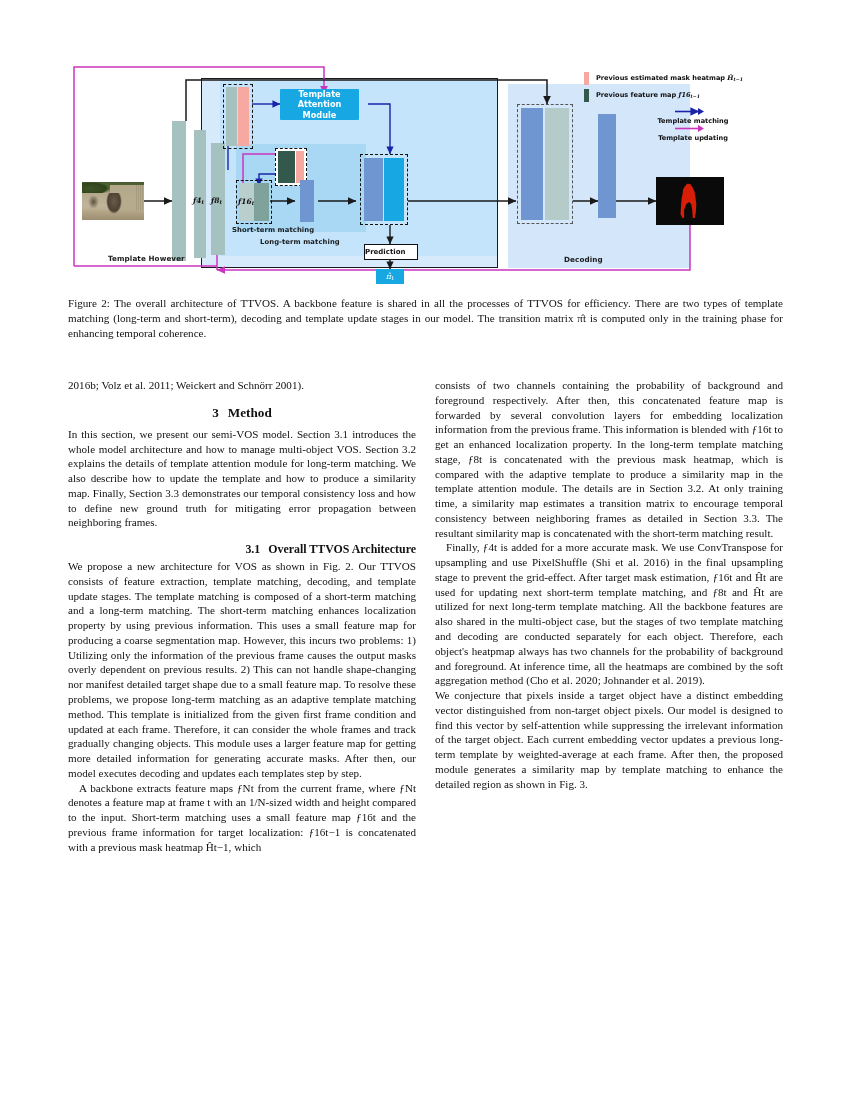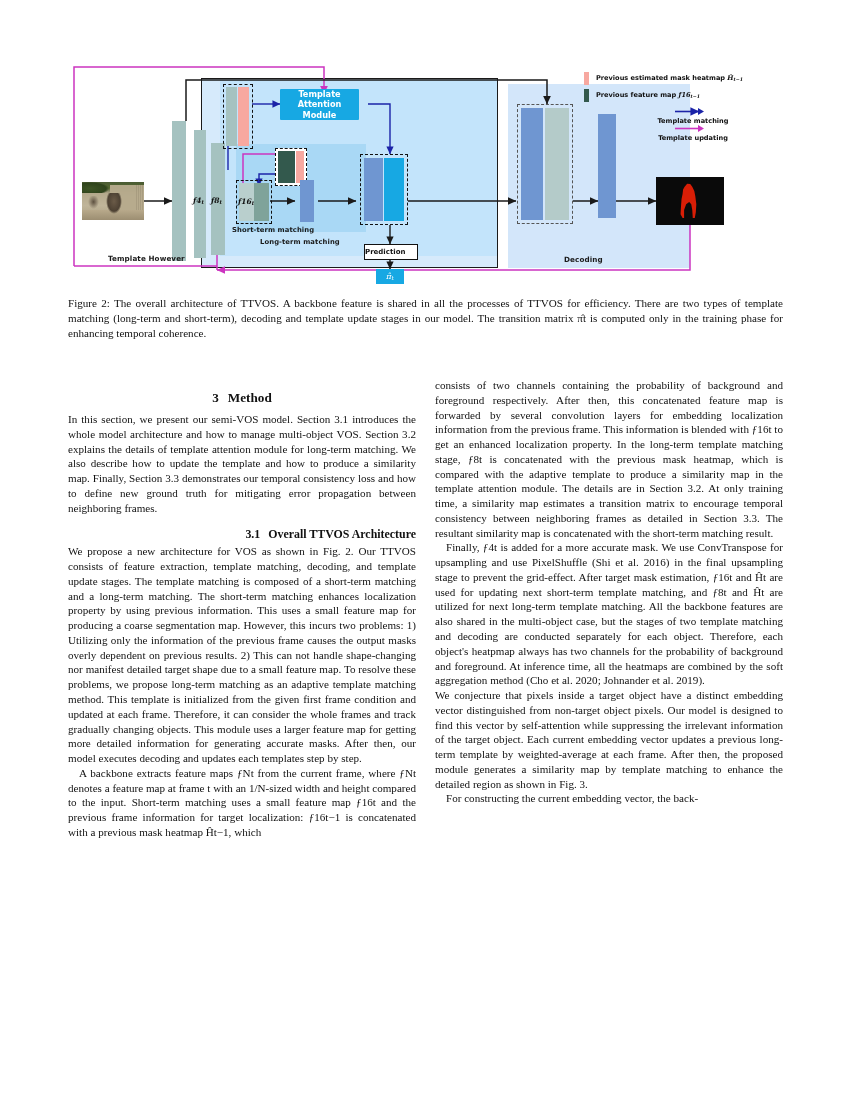--- a/index.html
+++ b/index.html
@@ -305,20 +305,21 @@
 
     </div>
   </div>
 
   <div class="caption">
     <span>Figure 2: The overall architecture of TTVOS. A backbone feature is shared in all the processes of TTVOS for efficiency. There are two types of template matching (long-term and short-term), decoding and template update stages in our model. The transition matrix π̂t is computed only in the training phase for enhancing temporal coherence.</span>
   </div>
 
   <div class="col col-left">
 
+    <p class="p">2016b; Volz et al. 2011; Weickert and Schnörr 2001).</p>
 
     <div class="sec-h1">
       <span class="num">3</span><span>Method</span>
     </div>
 
     <p class="p">In this section, we present our semi-VOS model. Section 3.1 introduces the whole model architecture and how to manage multi-object VOS. Section 3.2 explains the details of template attention module for long-term matching. We also describe how to update the template and how to produce a similarity map. Finally, Section 3.3 demonstrates our temporal consistency loss and how to define new ground truth for mitigating error propagation between neighboring frames.</p>
 
     <div class="sec-h2">
       <span class="num">3.1</span><span>Overall TTVOS Architecture</span>
     </div>
@@ -330,16 +331,15 @@
 
   <div class="col col-right">
 
     <p class="p">consists of two channels containing the probability of background and foreground respectively. After then, this concatenated feature map is forwarded by several convolution layers for embedding localization information from the previous frame. This information is blended with ƒ16t to get an enhanced localization property. In the long-term template matching stage, ƒ8t is concatenated with the previous mask heatmap, which is compared with the adaptive template to produce a similarity map in the template attention module. The details are in Section 3.2. At only training time, a similarity map estimates a transition matrix to encourage temporal consistency between neighboring frames as detailed in Section 3.3. The resultant similarity map is concatenated with the short-term matching result.</p>
 
     <p class="p indent">Finally, ƒ4t is added for a more accurate mask. We use ConvTranspose for upsampling and use PixelShuffle (Shi et al. 2016) in the final upsampling stage to prevent the grid-effect. After target mask estimation, ƒ16t and Ĥt are used for updating next short-term template matching, and ƒ8t and Ĥt are utilized for next long-term template matching. All the backbone features are also shared in the multi-object case, but the stages of two template matching and decoding are conducted separately for each object. Therefore, each object's heatpmap always has two channels for the probability of background and foreground. At inference time, all the heatmaps are combined by the soft aggregation method (Cho et al. 2020; Johnander et al. 2019).</p>
 
 
     <p class="p">We conjecture that pixels inside a target object have a distinct embedding vector distinguished from non-target object pixels. Our model is designed to find this vector by self-attention while suppressing the irrelevant information of the target object. Each current embedding vector updates a previous long-term template by weighted-average at each frame. After then, the proposed module generates a similarity map by template matching to enhance the detailed region as shown in Fig. 3.</p>
 
-    <p class="p indent">For constructing the current embedding vector, the back-</p>
   </div>
 
 </div>
 
 </body></html>

